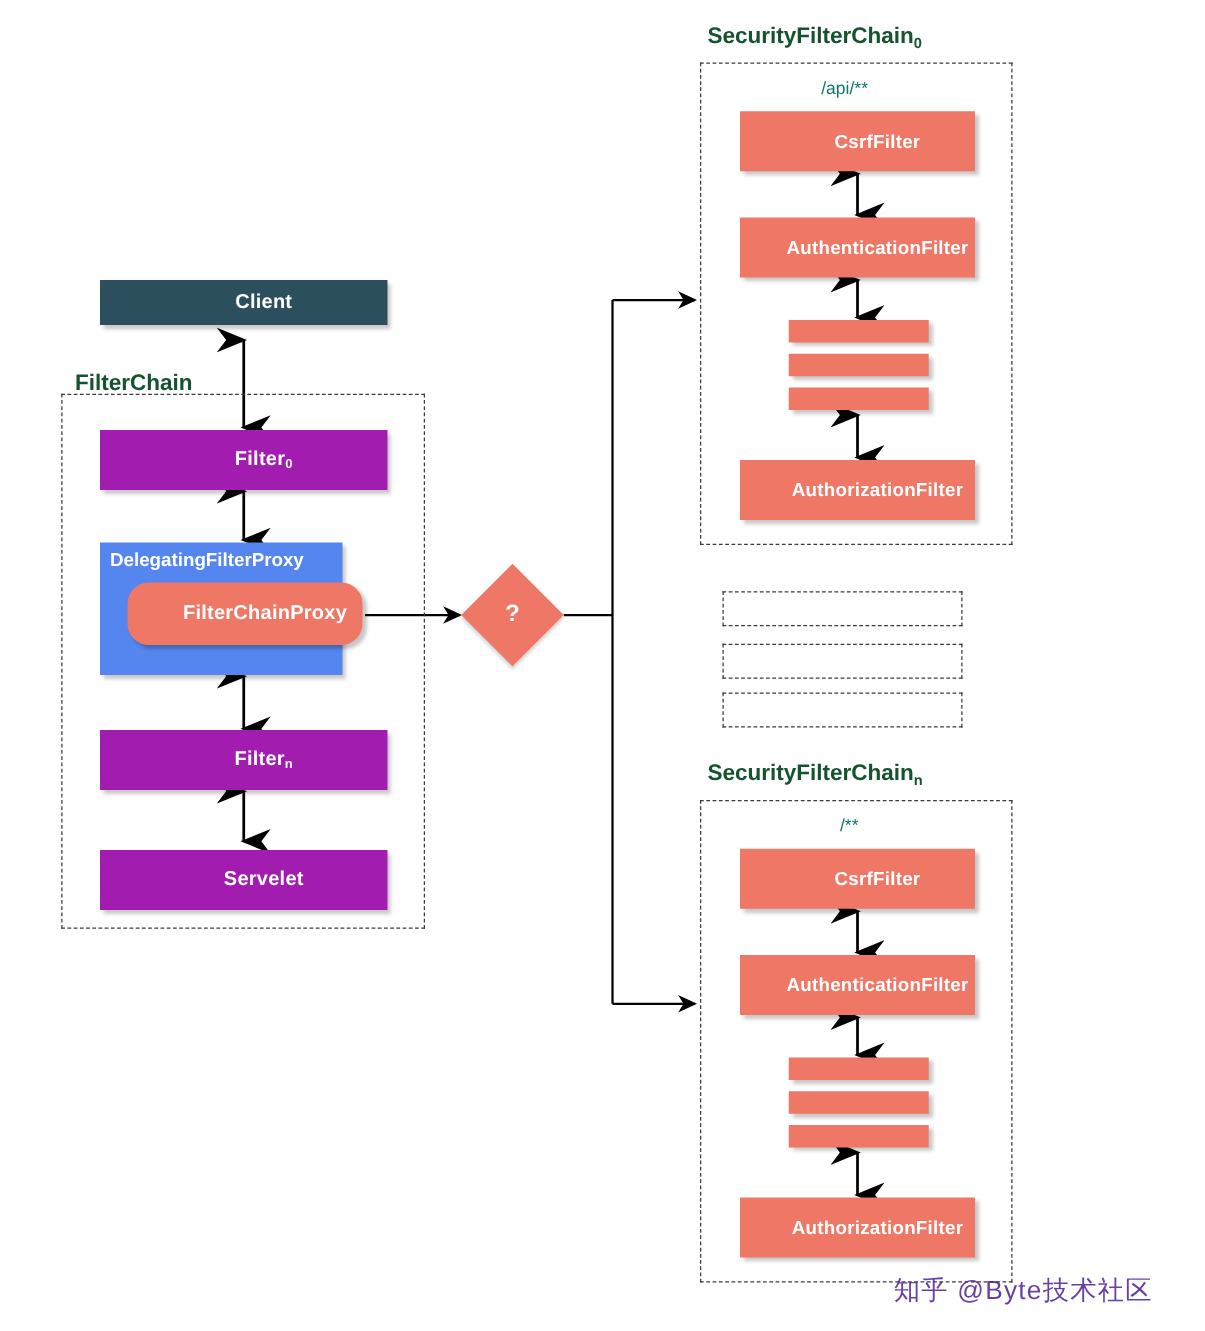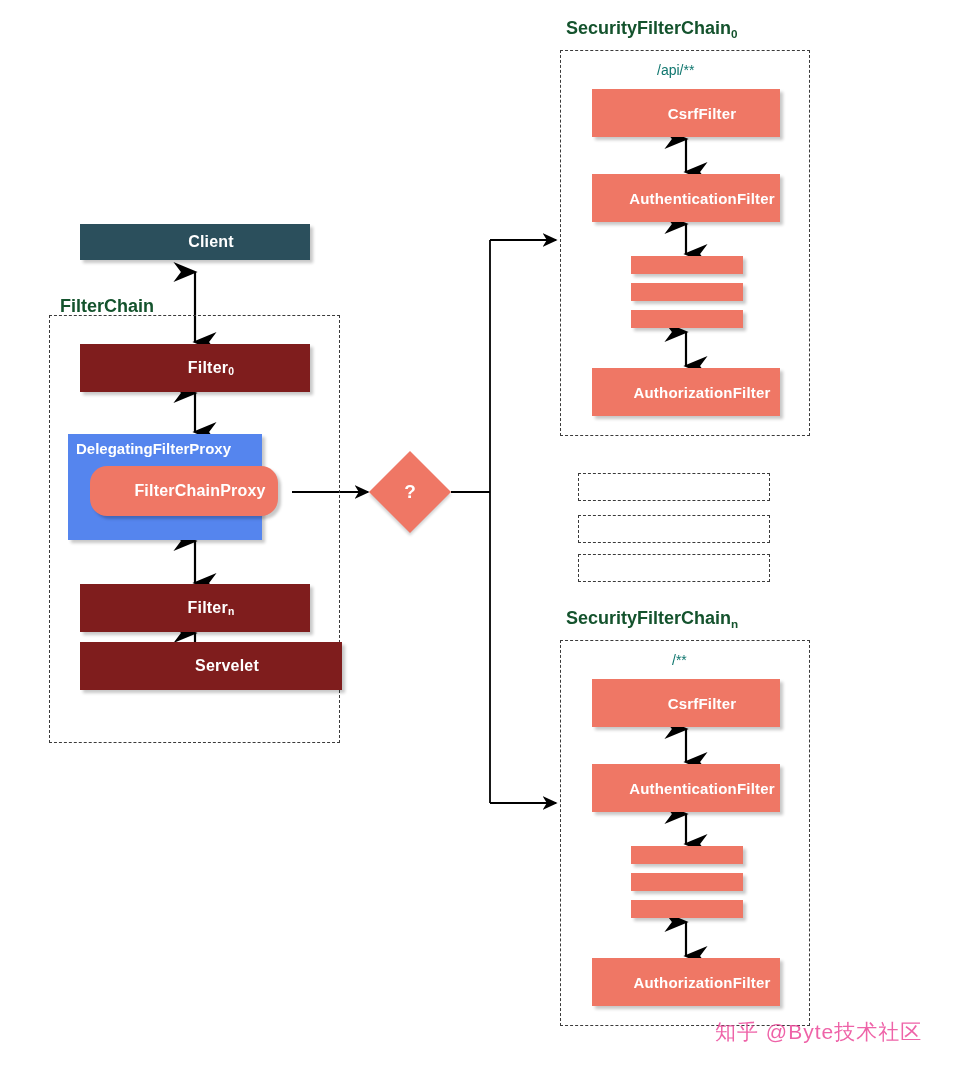--- a/index.html
+++ b/index.html
@@ -26,21 +26,21 @@
     align-items: center;
     justify-content: center;
     color: #ffffff;
     font-weight: bold;
     text-align: center;
     letter-spacing: .2px;
     box-shadow: 3px 3px 3px rgba(0,0,0,.22);
     padding-left: 32px;
   }
   .node.teal-dark { background: #2b4f5c; }
-  .node.teal      { background: #7f1d1d; }
+  .node.teal      { background: #a21caf; }
   .node.salmon    { background: #ef7765; }
 
   
   .proxy-box {
     position: absolute;
     box-sizing: border-box;
     background: #5585ee;
     box-shadow: 3px 3px 3px rgba(0,0,0,.22);
   }
   .proxy-label {
@@ -111,21 +111,21 @@
     font-weight: bold;
     font-size: 19px;
     display: flex;
     align-items: center;
     justify-content: center;
   }
 
   
   .watermark {
     position: absolute;
-    color: #ec4899;
+    color: #4c1d95;
     font-size: 21px;
     white-space: nowrap;
     opacity: .85;
     letter-spacing: 1px;
   }
 </style>
 </head>
 <body>
 
 <div id="canvas">
@@ -174,31 +174,31 @@
 
   <div class="dash-frame" style="left:49px; top:315px; width:291px; height:428px;"></div>
 
   <div class="node teal-dark" style="left:80px; top:224px; width:230px; height:36px; font-size:16px;">Client</div>
 
   <div class="node teal" style="left:80px; top:344px; width:230px; height:48px; font-size:16px;">
     <span>Filter</span>
       <sub>0</sub>
   </div>
 
-  <div class="proxy-box" style="left:68px; top:434px; width:194px; height:106px;">
+  <div class="proxy-box" style="left:80px; top:434px; width:194px; height:106px;">
     <div class="proxy-label">DelegatingFilterProxy</div>
     <div class="node salmon" style="left:22px; top:32px; width:188px; height:50px; font-size:16px;border-radius:17px;">FilterChainProxy</div>
   </div>
 
   <div class="node teal" style="left:80px; top:584px; width:230px; height:48px; font-size:16px;">
     <span>Filter</span>
       <sub>n</sub>
   </div>
 
-  <div class="node teal" style="left:80px; top:642px; width:262px; height:48px; font-size:16px;text-align:right;">Servelet</div>
+  <div class="node teal" style="left:80px; top:680px; width:230px; height:48px; font-size:16px;text-align:right;">Servelet</div>
 
   <div class="diamond" style="left:381px; top:463px; width:58px; height:58px;"></div>
   <div class="diamond-text" style="left:381px; top:463px; width:58px; height:58px;">?</div>
 
   <div class="label group-title" style="left:566px; top:18px;">
     <span>SecurityFilterChain</span><sub>0</sub>
   </div>
 
   <div class="dash-frame" style="left:560px; top:50px; width:250px; height:386px;"></div>
 

